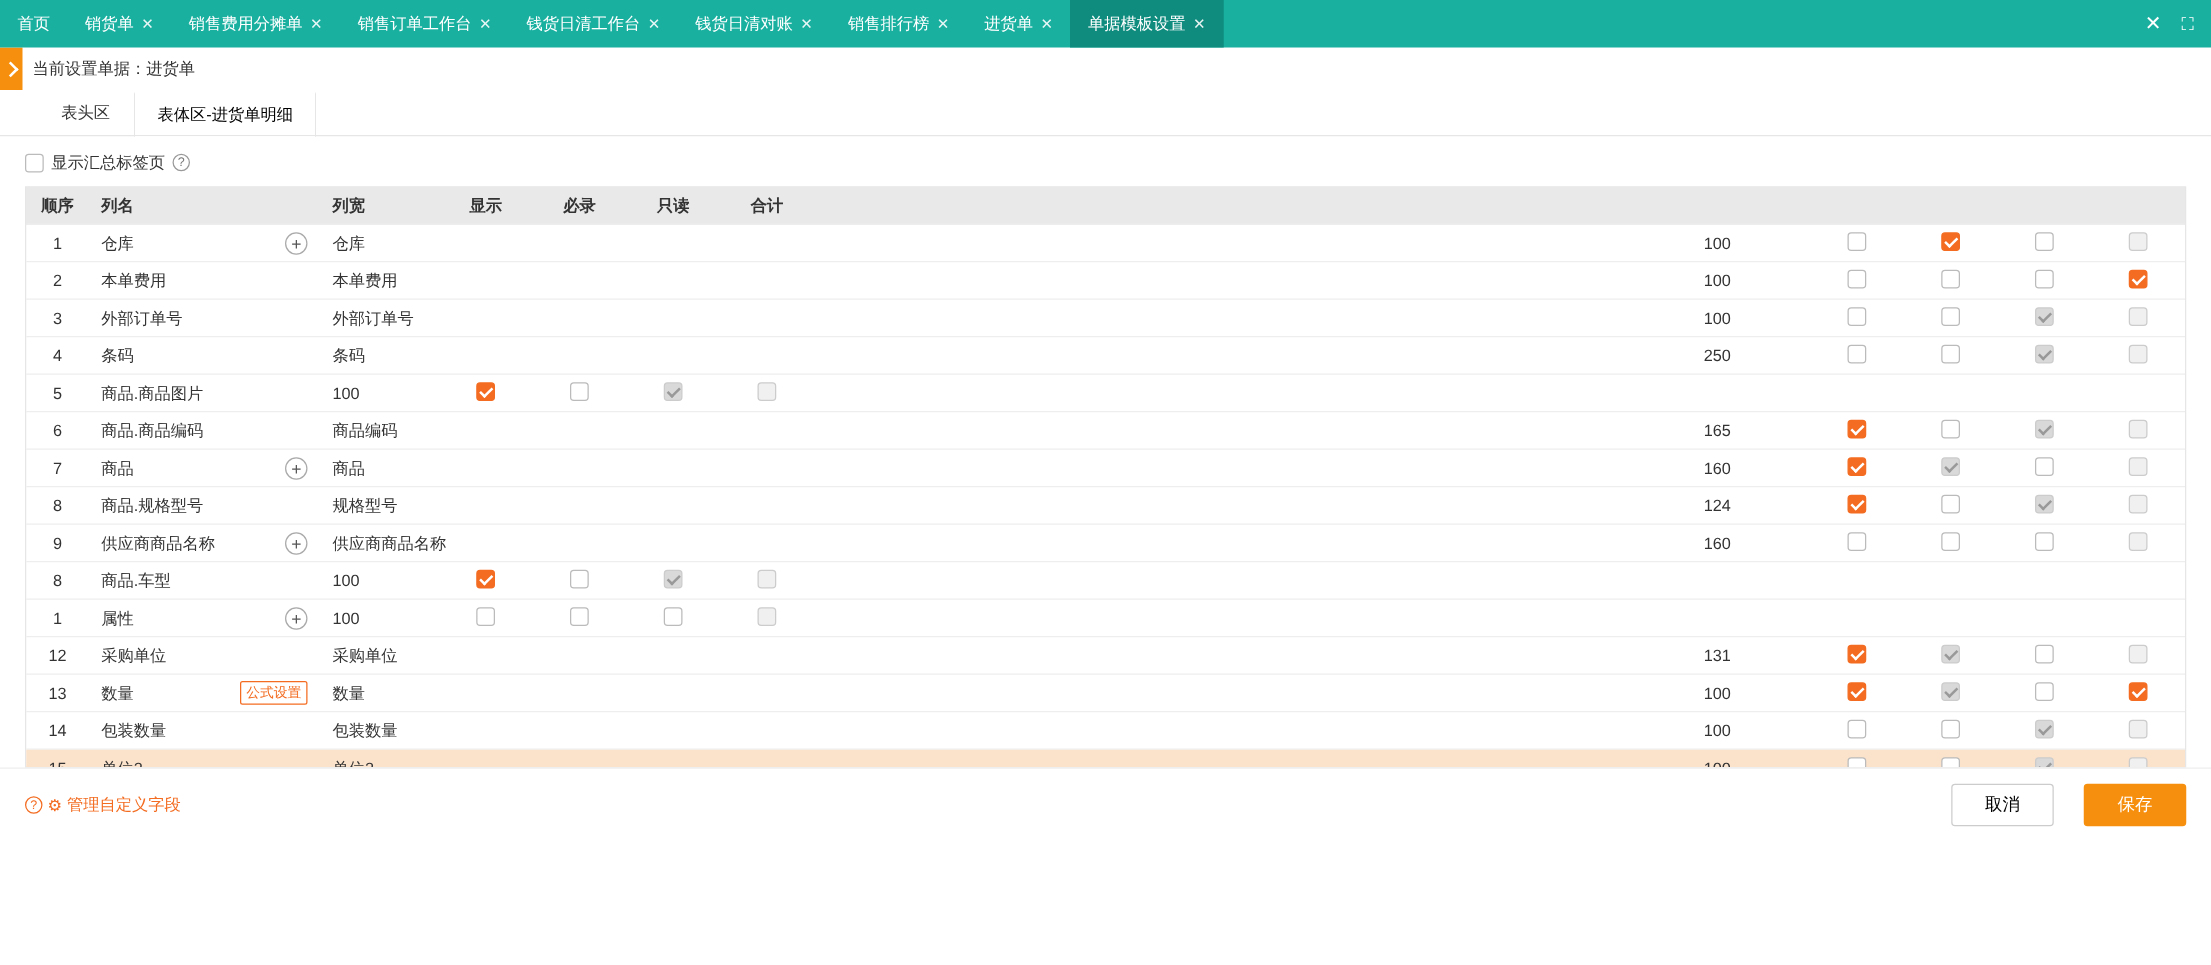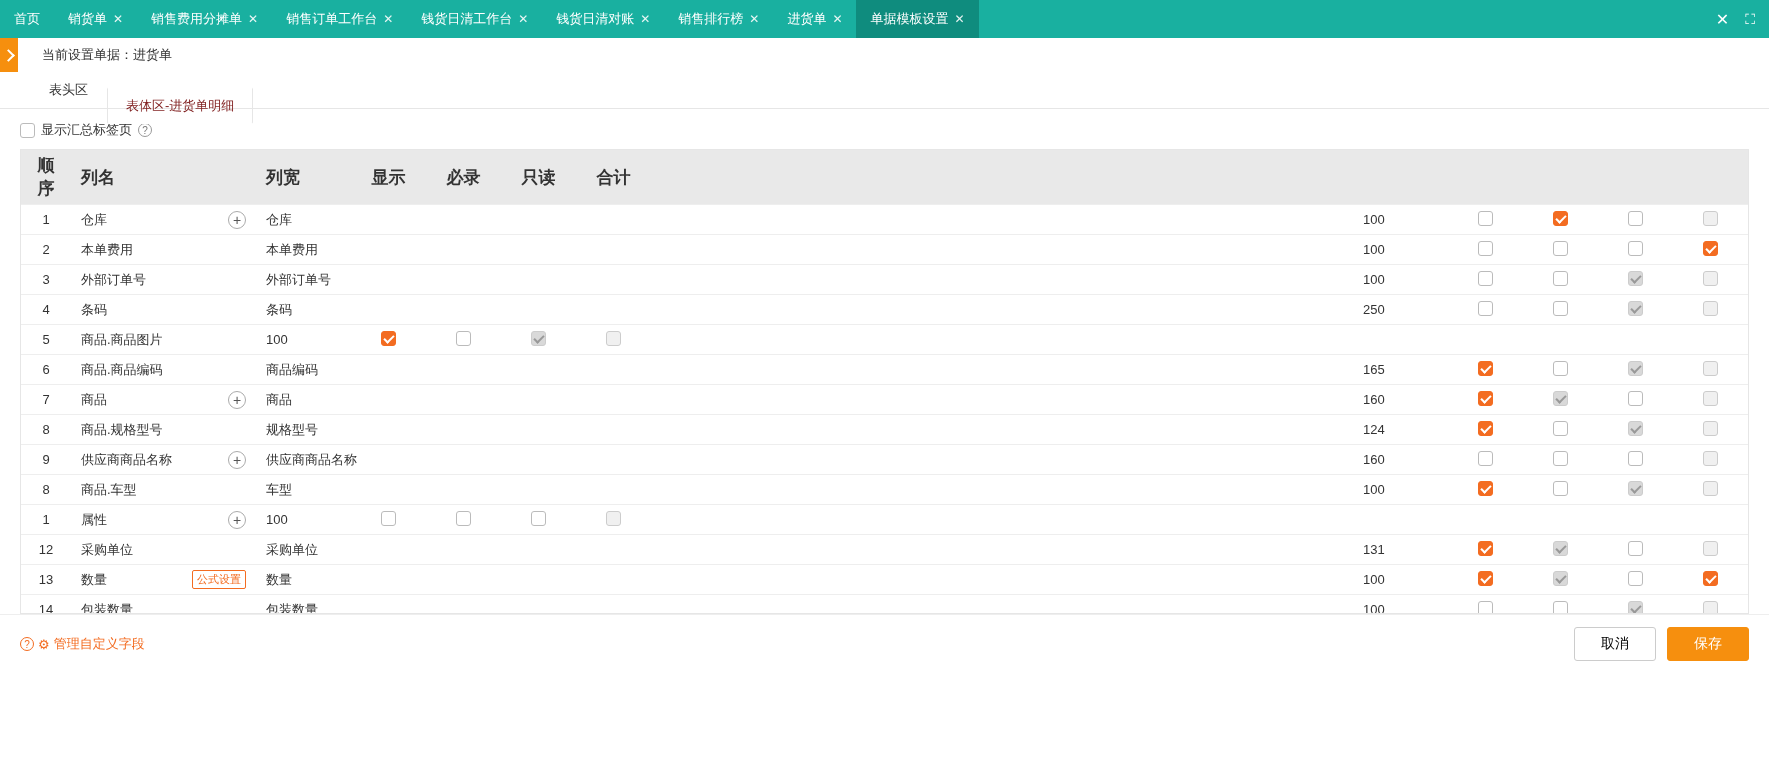--- a/index.html
+++ b/index.html
@@ -8,33 +8,33 @@
 .tab-bar .tabs { display: flex; flex: 1; text-align: right; }
 .tab-bar .tab { color: #fff; padding: 0 14px; height: 38px; line-height: 38px; display: flex; align-items: center; cursor: pointer; font-size: 13px; }
 .tab-bar .tab .close { margin-left: 6px; font-size: 12px; opacity: .9; }
 .tab-bar .tab.active { background: #0f8c7e; }
 .tab-bar .right-actions { display: flex; align-items: center; gap: 16px; padding-right: 14px; }
 .tab-bar .right-actions span { color: #fff; cursor: pointer; }
 
 .setting-flag { display: flex; align-items: center; height: 34px; padding-left: 0; }
 .setting-flag .handle { background: #f68f0e; color: #fff; width: 18px; height: 34px; line-height: 34px; display: flex; align-items: center; justify-content: center; font-size: 14px; cursor: pointer; }
 .setting-flag .handle::before { content: ""; display: block; width: 7px; height: 7px; border-right: 2px solid #fff; border-top: 2px solid #fff; transform: rotate(45deg); margin-left: -2px; }
-.setting-flag .text { padding-left: 24px; }
+.setting-flag .text { padding-left: 8px; }
 
 .sub-tabs { display: flex; padding-left: 30px; }
 .sub-tabs .sub-tab { padding: 8px 18px; border: 1px solid transparent; cursor: pointer; text-align: center; }
-.sub-tabs .sub-tab.active { color: #7f1d1d; border: 1px solid #e6e6e6; border-top: 2px solid #fff; border-bottom-color:#fff; border-radius: 2px; position: relative; top:15px; }
+.sub-tabs .sub-tab.active { color: #000000; border: 1px solid #e6e6e6; border-top: 2px solid #fff; border-bottom-color:#fff; border-radius: 2px; position: relative; top:1px; }
 .sub-tabs-underline { height:1px; background:#e6e6e6; margin-top:-1px; }
 
 .summary-toggle { display: flex; align-items: center; gap: 6px; padding: 12px 20px 10px; font-size: 13px; }
 .summary-toggle .help { display: inline-flex; align-items: center; justify-content: center; width: 14px; height: 14px; border: 1px solid #999; border-radius: 50%; font-size: 10px; color: #777; cursor: pointer; }
 
 .table-wrap { border: 1px solid #e6e6e6; margin: 0 20px; height: 465px; overflow-y: auto; position: relative; }
 .thead-row, .tr { display: flex; align-items: center; min-height: 30px; border-bottom: 1px solid #eee; }
-.thead-row { background: #e9e9e9; font-weight: 600; font-size: 17px; position: sticky; top:0; z-index:2; }
+.thead-row { background: #e9e9e9; font-weight: 600; font-size: 13px; position: sticky; top:0; z-index:2; }
 .col { padding: 4px 10px; }
 .col-seq { width: 50px; text-align: center; }
 .col-name { width: 185px; display:flex; align-items:center; }
 .col-display { flex: 1; }
 .col-width { width: 95px; }
 .col-ck { width: 75px; text-align: center; }
 
 .plus-btn { width: 18px; height: 18px; border: 1px solid #aaa; border-radius: 50%; display: inline-flex; align-items: center; justify-content: center; font-size: 14px; color: #555; cursor: pointer; margin-left: auto; line-height:1; }
 .formula-btn { color:#f36c21; border:1px solid #f36c21; font-size:11px; padding:1px 4px; border-radius:2px; margin-left:auto; cursor:pointer; }
 
@@ -44,21 +44,21 @@
 .ckbox:disabled { background:#f0f0f0; border-color:#ccc; cursor:not-allowed; }
 .ckbox:disabled:checked { background:#d9d9d9; border-color:#ccc; }
 .ckbox:disabled:checked::after { border-color:#999; }
 
 .tr.hl { background:#fbe2cb; }
 
 .footer { display:flex; align-items:center; padding:12px 20px; border-top:1px solid #eee; }
 .footer .left { display:flex; align-items:center; gap:4px; color:#f36c21; font-size:13px; cursor:pointer; }
 .footer .left .help { display:inline-flex; align-items:center; justify-content:center; width:14px; height:14px; border:1px solid #f36c21; border-radius:50%; font-size:10px; color:#f36c21; }
 .footer .left .gear { font-size:13px; }
-.footer .actions { margin-left:auto; display:flex; gap:11px; }
+.footer .actions { margin-left:auto; display:flex; gap:24px; }
 .btn { padding:7px 26px; border-radius:3px; cursor:pointer; font-size:14px; border:1px solid #ccc; background:#fff; }
 .btn.primary { background:#f68f0e; color:#fff; border-color:#f68f0e; }
 
 
 .table-wrap::-webkit-scrollbar { width:10px; }
 .table-wrap::-webkit-scrollbar-thumb { background:#c8c8c8; border-radius:5px; }
 .table-wrap::-webkit-scrollbar-track { background:#f3f3f3; }
 </style>
 </head>
 <body>
@@ -243,21 +243,20 @@
         <div class="col col-ck"><input type="checkbox" class="ckbox" style=""></div>
         <div class="col col-ck"><input type="checkbox" class="ckbox" style=""></div>
         <div class="col col-ck"><input type="checkbox" class="ckbox" style=""></div>
         <div class="col col-ck"><input type="checkbox" class="ckbox" disabled="" style=""></div>
       </div>
       <div class="tr">
         <div class="col col-seq">8</div>
         <div class="col col-name">
           <span>商品.车型</span>
         </div>
-        <div class="col col-display">车型</div>
         <div class="col col-width">100</div>
         <div class="col col-ck"><input type="checkbox" class="ckbox" checked="" style=""></div>
         <div class="col col-ck"><input type="checkbox" class="ckbox" style=""></div>
         <div class="col col-ck"><input type="checkbox" class="ckbox" disabled="" checked="" style=""></div>
         <div class="col col-ck"><input type="checkbox" class="ckbox" disabled="" style=""></div>
       </div>
       <div class="tr">
         <div class="col col-seq">1</div>
         <div class="col col-name">
           <span>属性</span>

